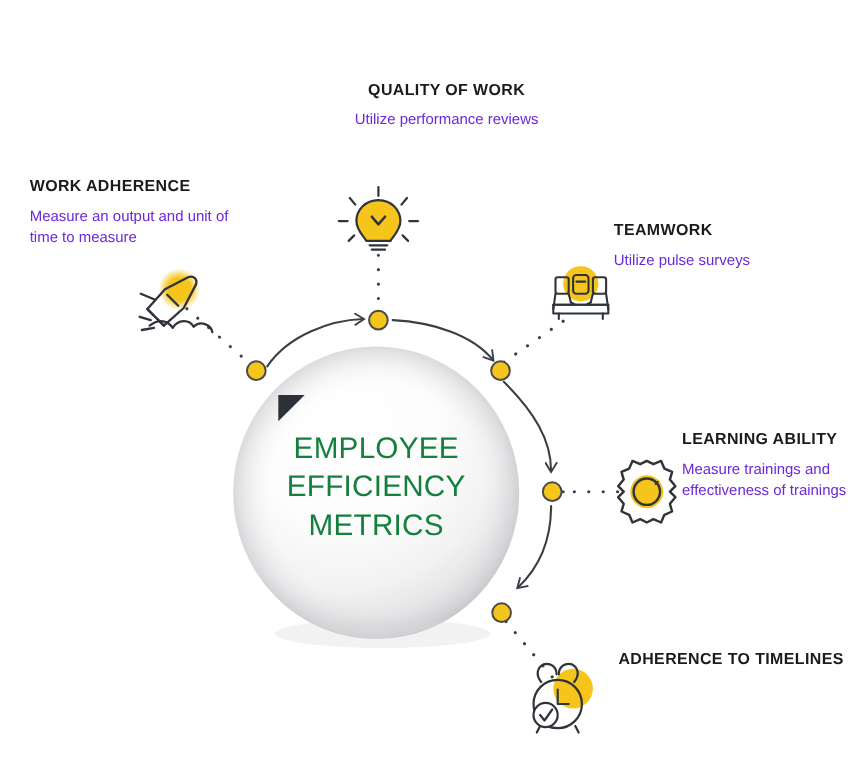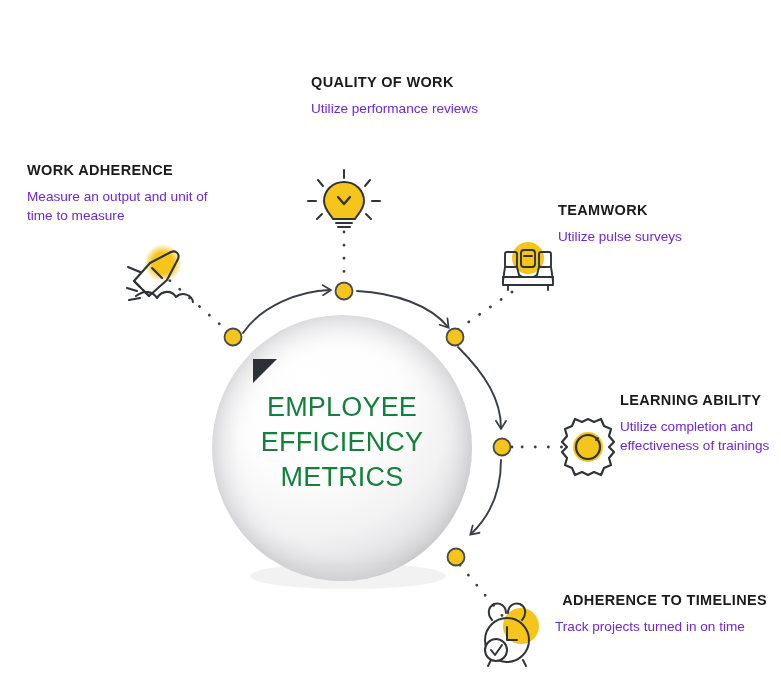--- a/index.html
+++ b/index.html
@@ -37,21 +37,21 @@
     letter-spacing:.35px;margin:0 0 9px 0;white-space:nowrap;
   }
   .block .bd{
     font-size:13.6px;font-weight:400;color:#6d28d9;
     line-height:1.42;margin:0;
   }
   .block.ralign .hd{text-align:right;}
 
   
   #blk-work{left:27px;top:162px;width:190px;}
-  #blk-quality{left:311px;top:74px;width:190px;}
+  #blk-quality{left:311px;top:74px;width:190px;text-align:center;}
   #blk-team{left:558px;top:186px;width:210px;margin-top:16px;}
   #blk-learn{left:620px;top:392px;width:160px;}
   #blk-adhere{left:543px;top:592px;width:212px;margin-left:12px;}
 
   .center-title{
     position:absolute;left:228px;top:390px;width:228px;
     text-align:center;
     font-size:27px;font-weight:400;color:#15803d;
     line-height:1.30;letter-spacing:.2px;
   }
@@ -222,26 +222,25 @@
     <p class="bd">Utilize performance reviews</p>
   </div>
 
   <div class="block" id="blk-team">
     <p class="hd">TEAMWORK</p>
     <p class="bd">Utilize pulse surveys</p>
   </div>
 
   <div class="block" id="blk-learn">
     <p class="hd">LEARNING ABILITY</p>
-    <p class="bd">Utilize completion and effectiveness of trainings</p>
+    <p class="bd">Measure trainings and effectiveness of trainings</p>
   </div>
 
   <div class="block ralign" id="blk-adhere">
     <p class="hd">ADHERENCE TO TIMELINES</p>
-    <p class="bd">Track projects turned in on time</p>
   </div>
 
   <div class="center-title">
     <div>EMPLOYEE</div>
     <div>EFFICIENCY</div>
     <div>METRICS</div>
   </div>
 
 </div>
 

